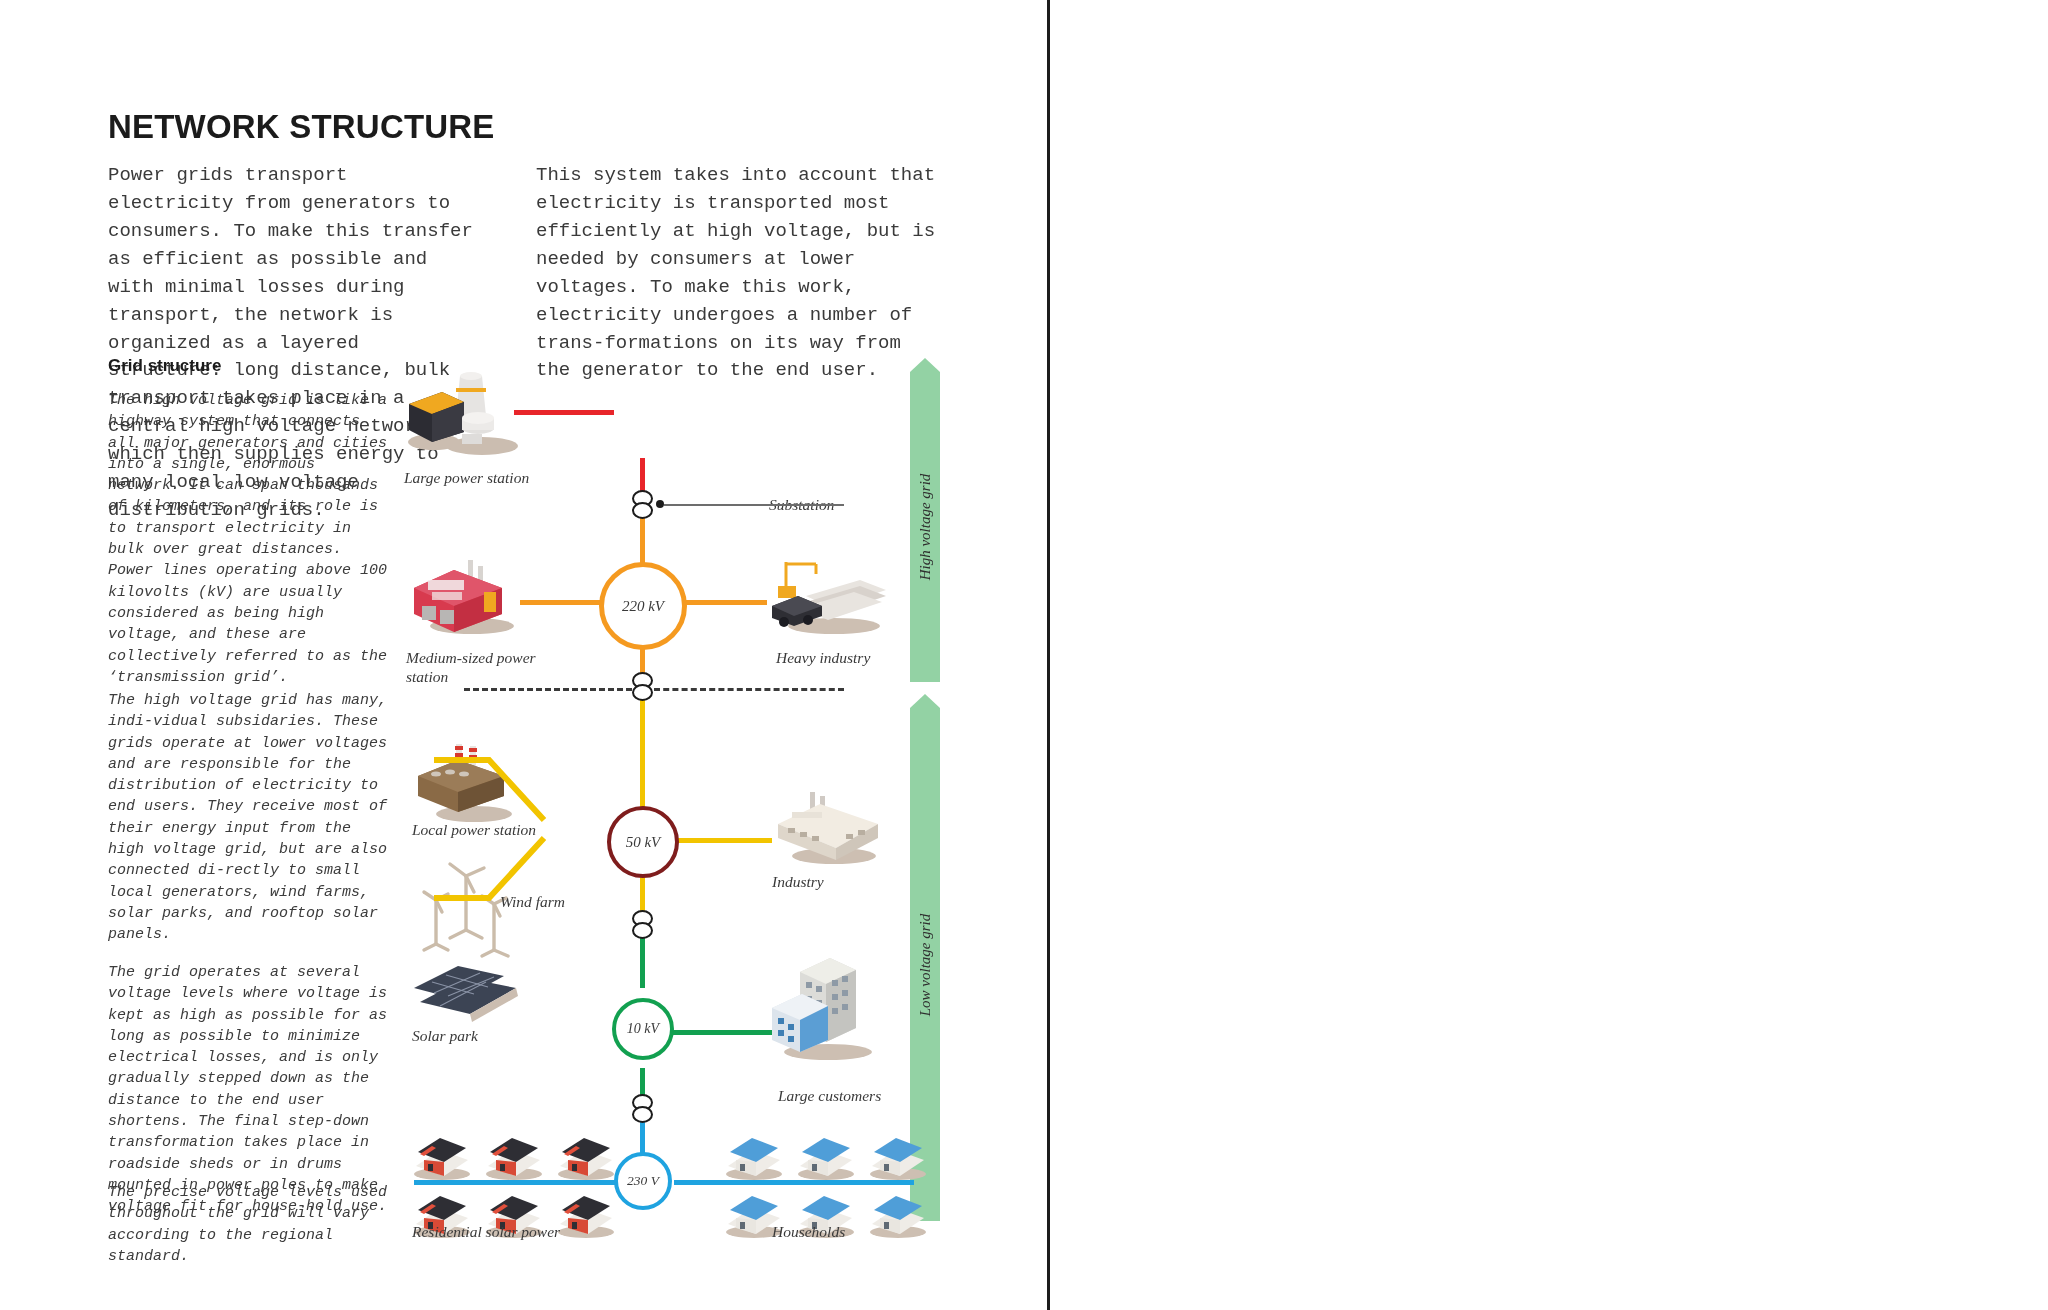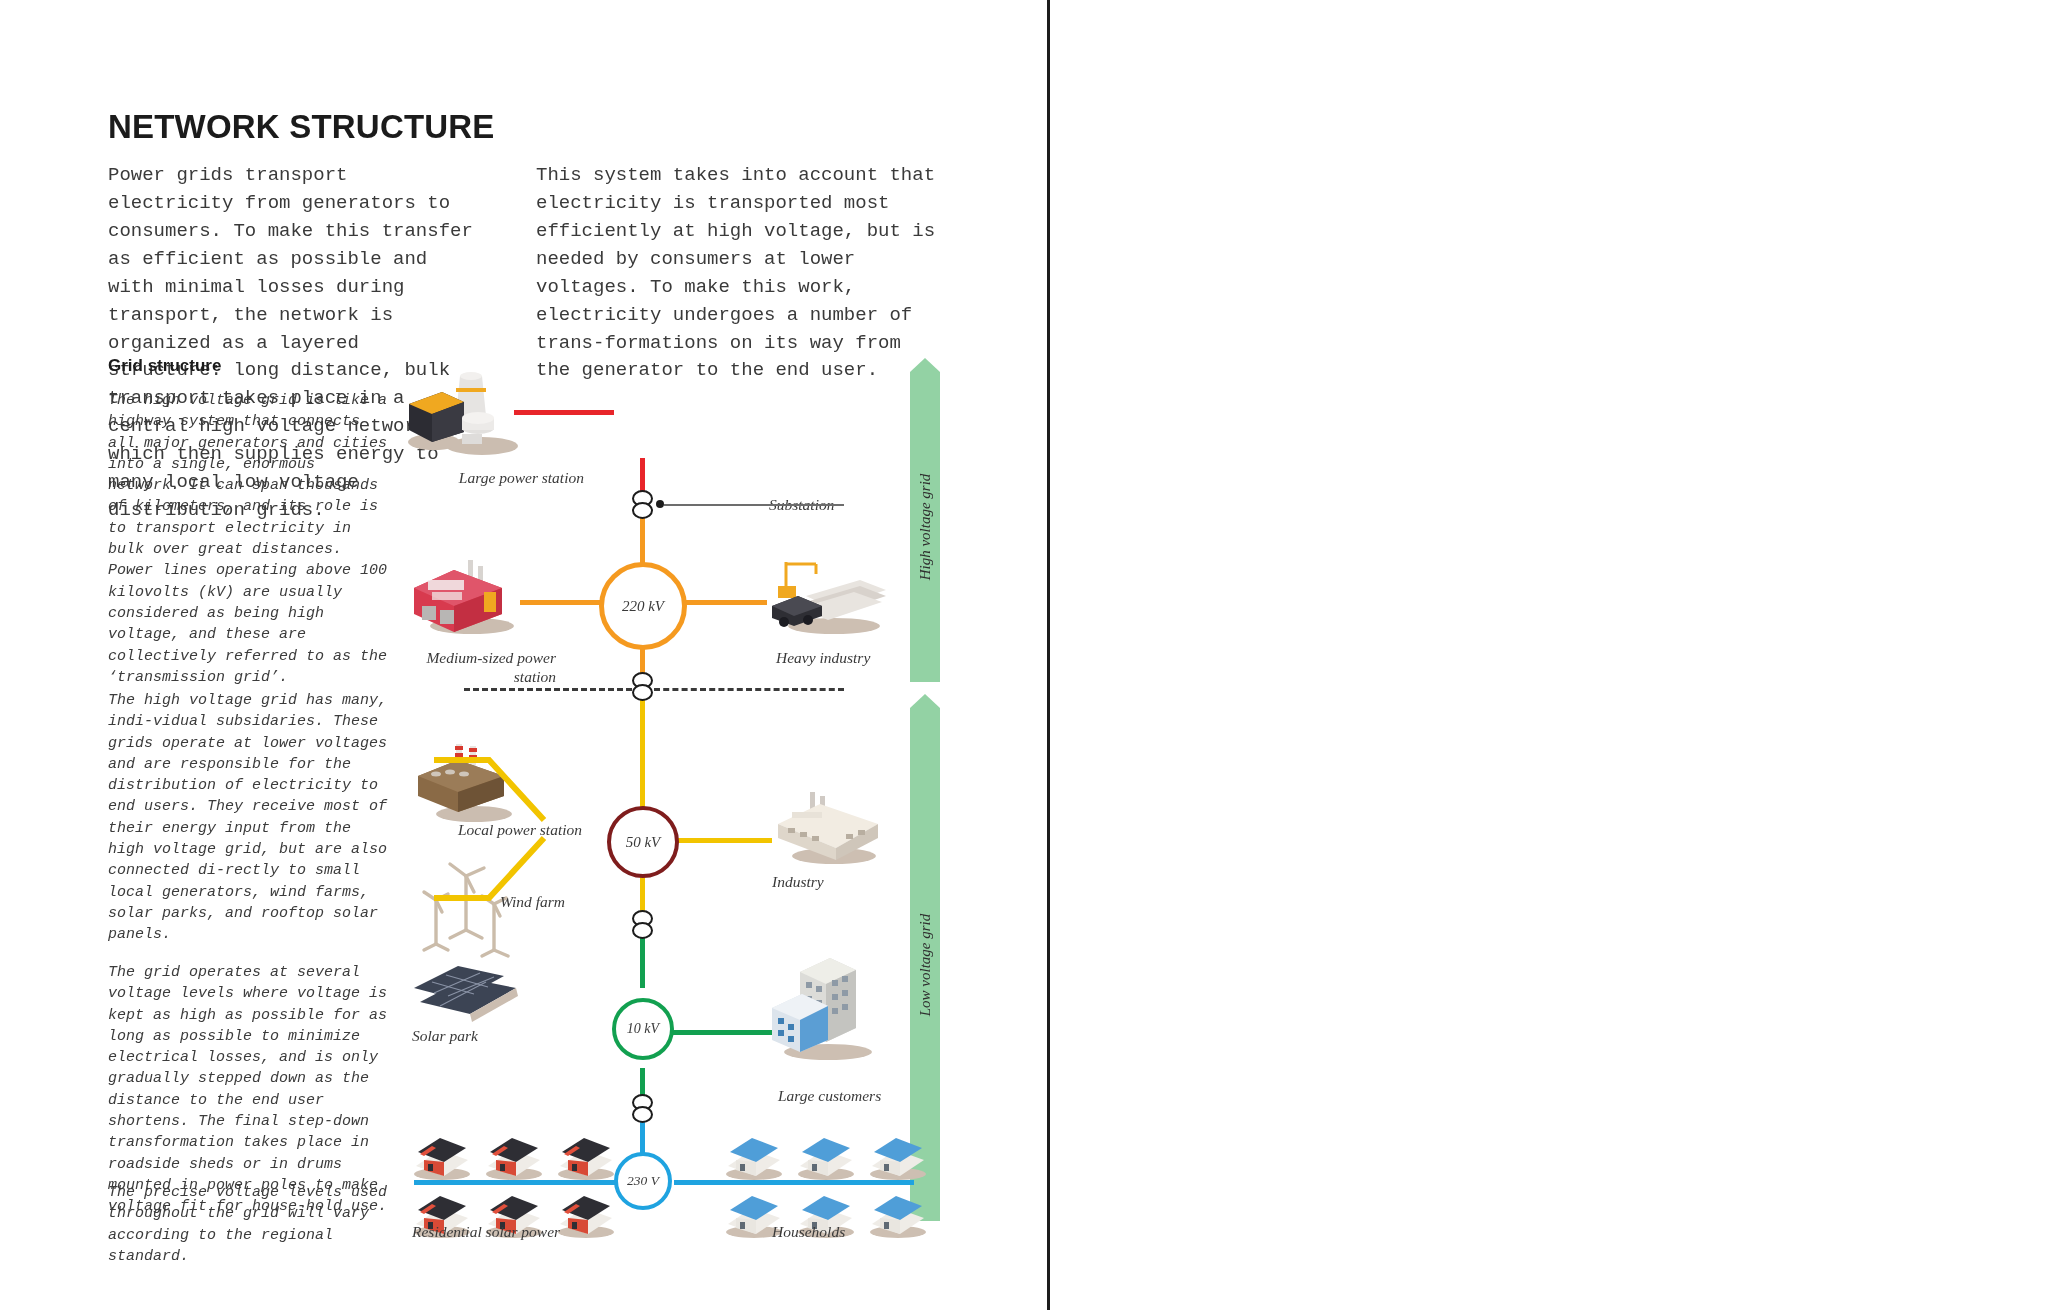--- a/index.html
+++ b/index.html
@@ -25,21 +25,21 @@
   p.body {
     font-family: Liberation Mono, monospace;
     font-size: 19px; line-height: 1.47; color: #3a3a3a; text-align: left;
   }
   .ital {
     font-family: Liberation Mono, monospace; font-style: italic;
     font-size: 15px; line-height: 1.42; color: #3c3c3c;
   }
   .lbl {
     font-family: "Liberation Serif", serif; font-style: italic;
-    font-size: 15.5px; color: #3a3a3a; line-height: 1.25; text-align: right;
+    font-size: 15.5px; color: #3a3a3a; line-height: 1.25;
   }
 
   
   .l-head  { position: absolute; left: 84px;  top: 110px; }
   .l-col1  { position: absolute; left: 84px;  top: 162px; width: 375px; }
   .l-col2  { position: absolute; left: 512px; top: 162px; width: 400px; }
 
   .l-side { position: absolute; left: 84px; width: 286px; }
   .l-side-h { position: absolute; left: 84px; top: 356px; }
 

